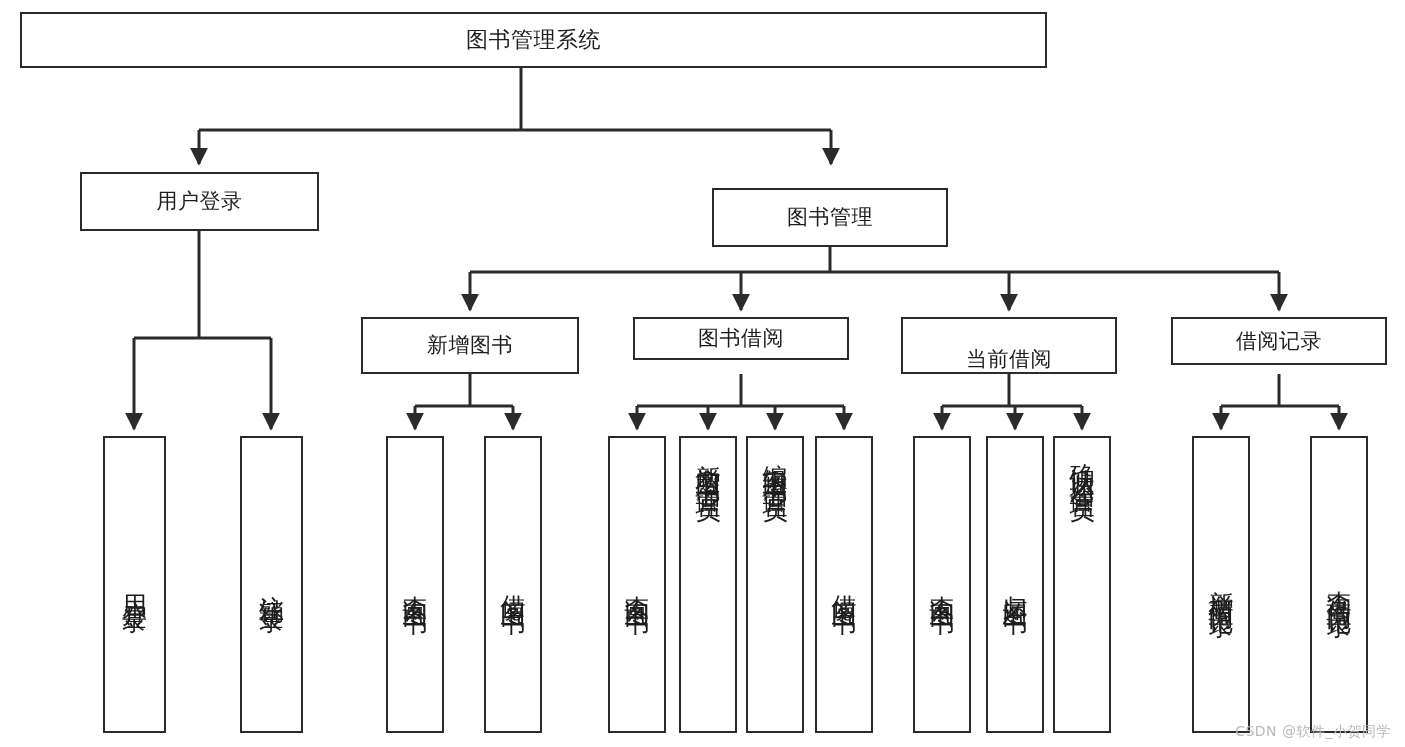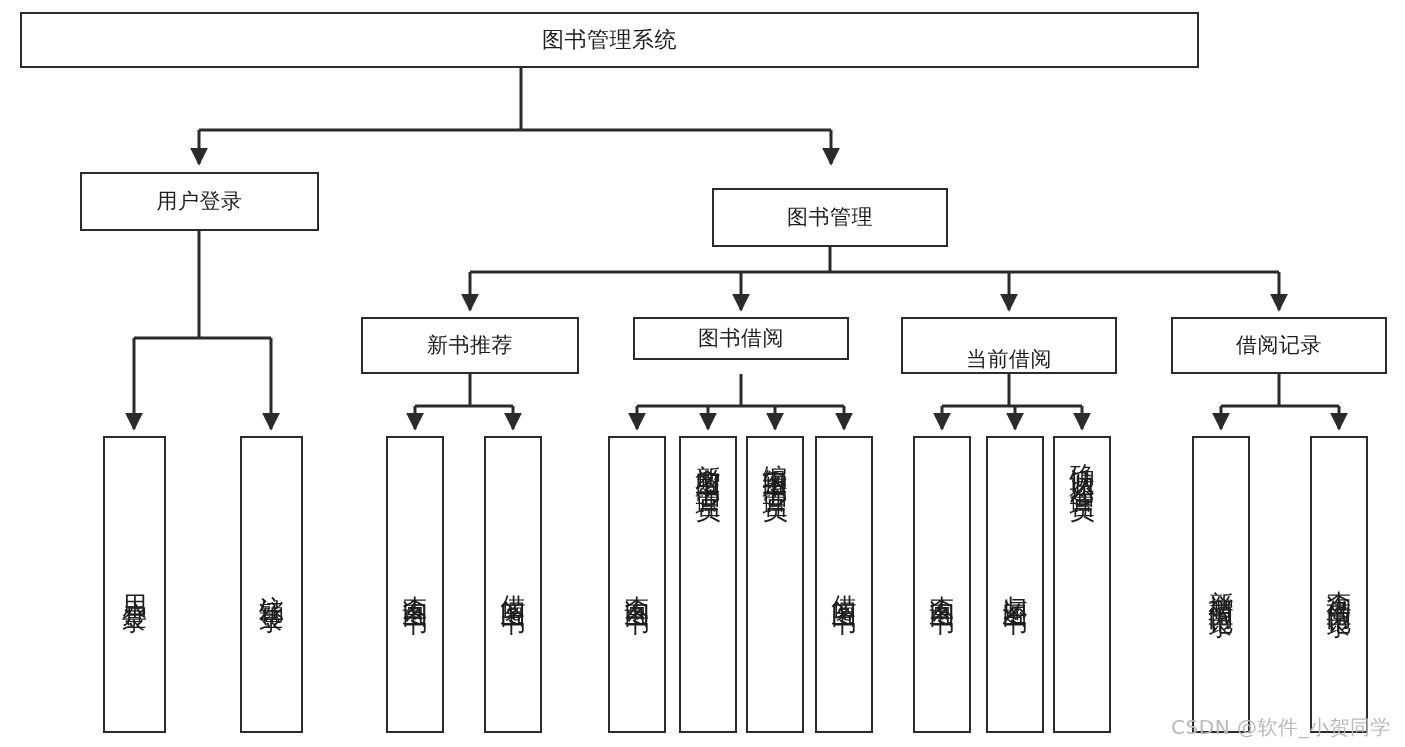--- a/index.html
+++ b/index.html
@@ -63,21 +63,21 @@
     writing-mode: vertical-rl;
     text-orientation: upright;
     font-size: 25px;
     letter-spacing: 5px;
     line-height: 1;
   }
   #watermark {
     position: absolute;
     right: 14px;
     bottom: 6px;
-    font-size: 20px;
+    font-size: 14px;
     color: #b9b9b9;
     z-index: 5;
     white-space: nowrap;
     letter-spacing: 0.5px;
   }
 </style>
 </head>
 <body>
 
 <div id="diagram-root">
@@ -125,41 +125,41 @@
       <path d="M 1015 406 L 1015 429" marker-end="url(#arrow)"></path>
       <path d="M 1082 406 L 1082 429" marker-end="url(#arrow)"></path>
 
       <path d="M 1279 374 L 1279 406"></path>
       <path d="M 1221 406 L 1339 406"></path>
       <path d="M 1221 406 L 1221 429" marker-end="url(#arrow)"></path>
       <path d="M 1339 406 L 1339 429" marker-end="url(#arrow)"></path>
     </g>
   </svg>
 
-  <div class="node horiz root" style="left:20px; top:12px; width:1179px; height:56px;">
+  <div class="node horiz root" style="left:20px; top:12px; width:1027px; height:56px;">
     <span class="node-label">图书管理系统</span>
   </div>
 
   <div class="node horiz" style="left:80px; top:172px; width:239px; height:59px;">
     <span class="node-label">用户登录</span>
   </div>
   <div class="node horiz" style="left:712px; top:188px; width:236px; height:59px;">
     <span class="node-label">图书管理</span>
   </div>
 
   <div class="node horiz" style="left:361px; top:317px; width:218px; height:57px;">
-    <span class="node-label">新书推荐</span>
+    <span class="node-label">新增图书</span>
   </div>
   <div class="node horiz" style="left:633px; top:317px; width:216px; height:43px;">
     <span class="node-label">图书借阅</span>
   </div>
   <div class="node horiz" style="left:901px; top:317px; width:216px; height:57px;align-items:flex-end;">
     <span class="node-label">当前借阅</span>
   </div>
-  <div class="node horiz" style="left:1171px; top:317px; width:216px; height:57px;">
+  <div class="node horiz" style="left:1171px; top:317px; width:216px; height:48px;">
     <span class="node-label">借阅记录</span>
   </div>
 
   <div class="node vert centered" style="left:103px; top:436px; width:63px; height:297px;">
     <span class="node-label">用户登录</span>
   </div>
   <div class="node vert centered" style="left:240px; top:436px; width:63px; height:297px;">
     <span class="node-label">注销登录</span>
   </div>
 

